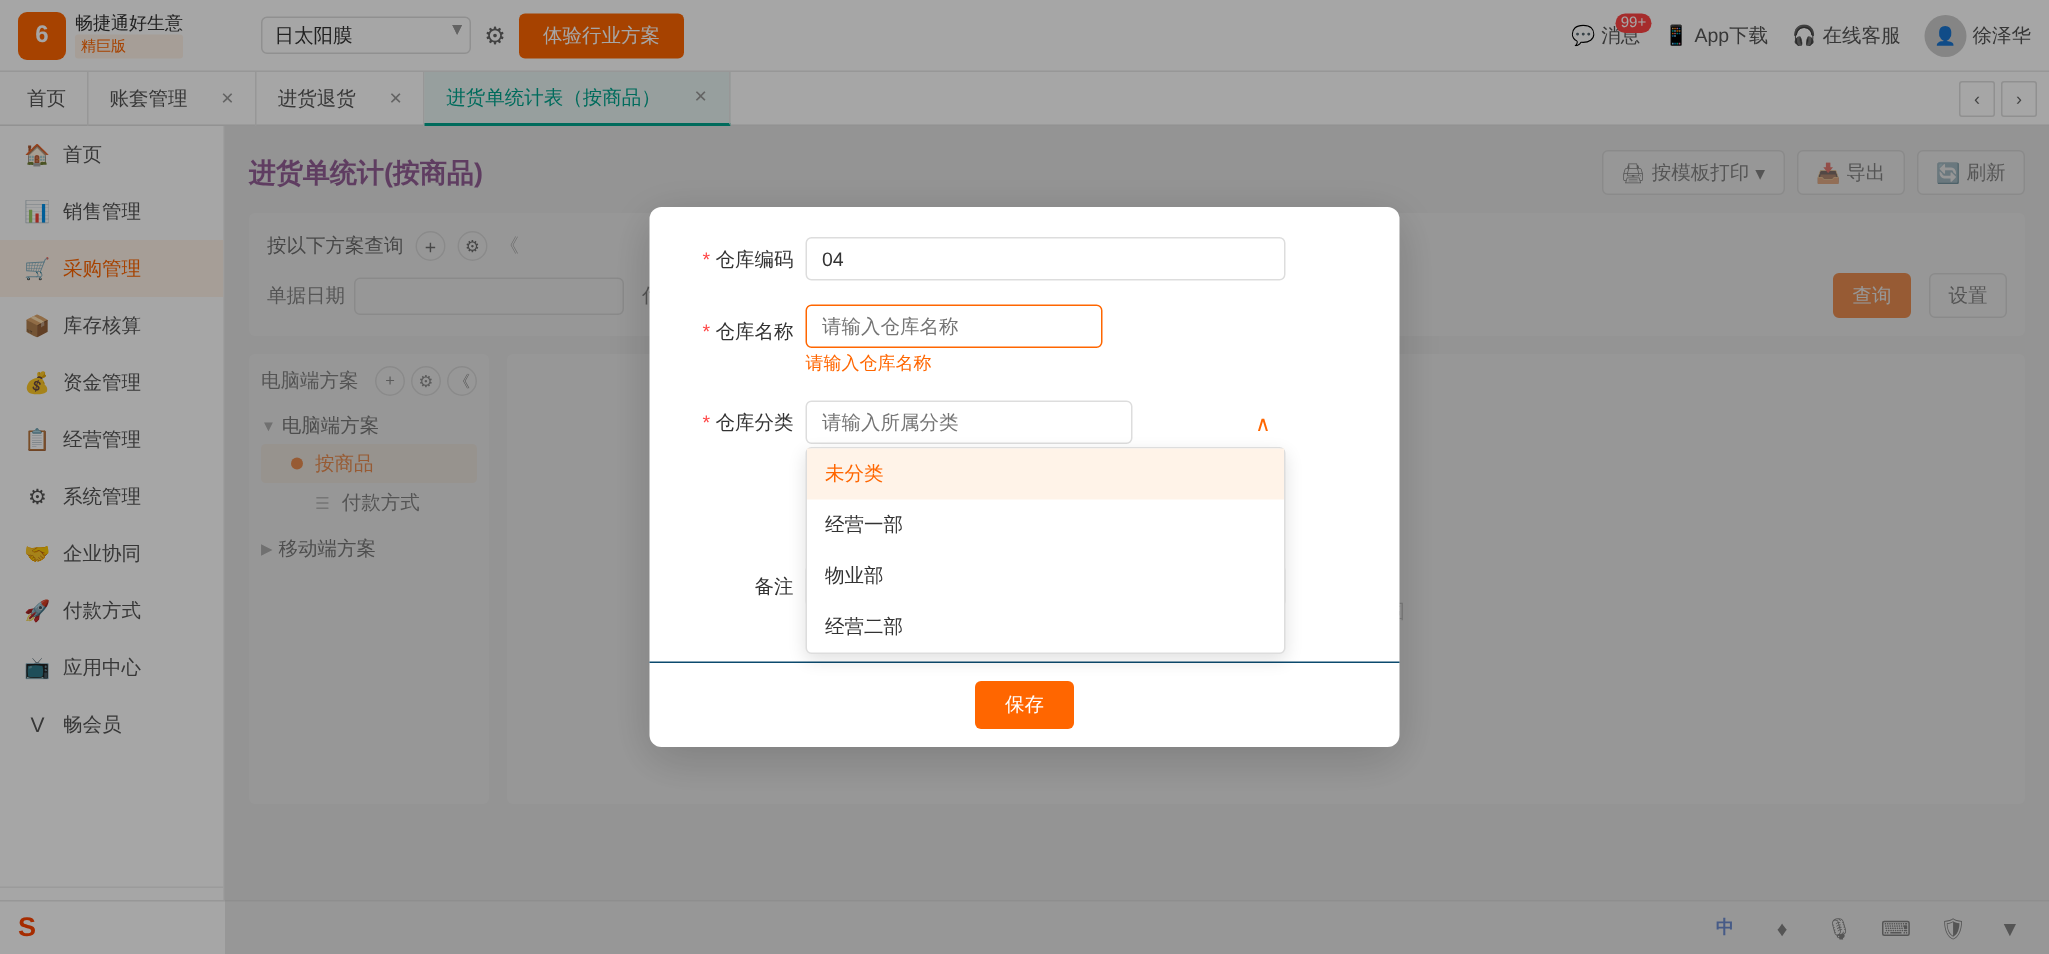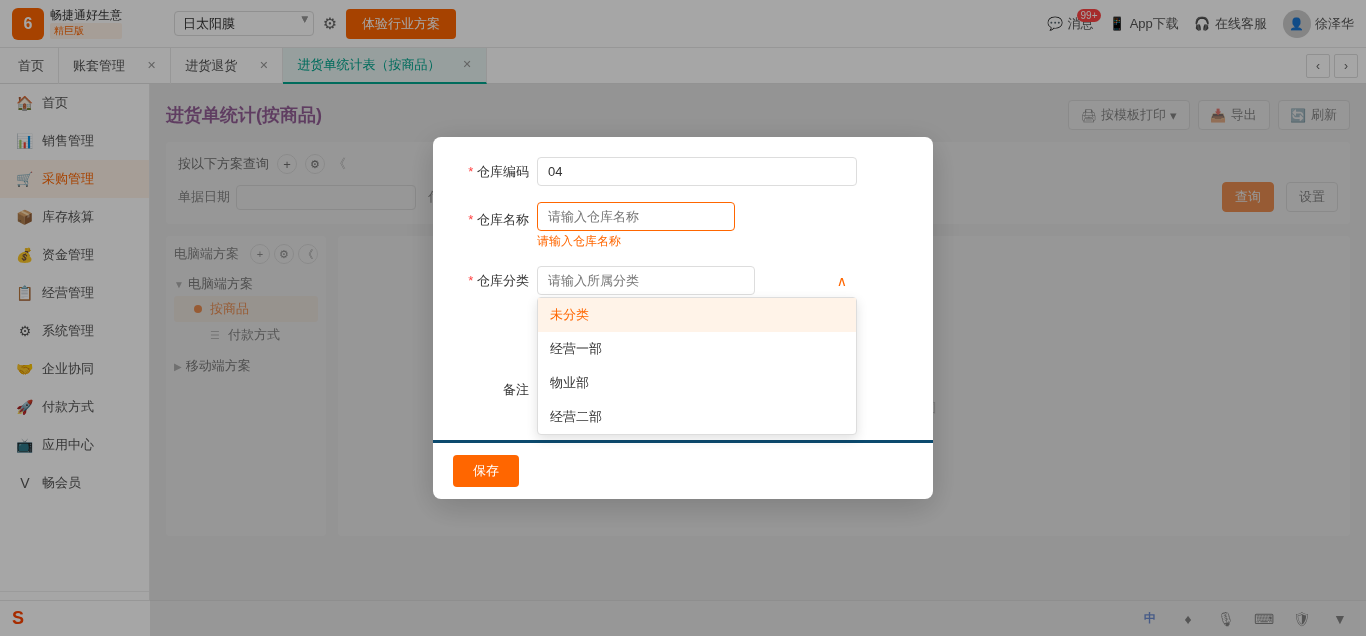--- a/index.html
+++ b/index.html
@@ -423,23 +423,23 @@
       padding: 8px 12px;
       cursor: pointer;
       font-size: 13px;
       color: #333;
     }
     .dropdown-item.selected { background: #fff3e8; color: #ff6600; }
 
     .modal-footer {
       padding: 12px 20px;
       display: flex;
-      justify-content: flex-start;
+      justify-content: center;
       gap: 10px;
-      border-top: 3px solid #0c4a6e;
+      border-top: 1px solid #0c4a6e;
     }
     .btn-save {
       background: #ff6600;
       color: #fff;
       border: none;
       border-radius: 4px;
       padding: 7px 20px;
       cursor: pointer;
       font-size: 13px;
     }

